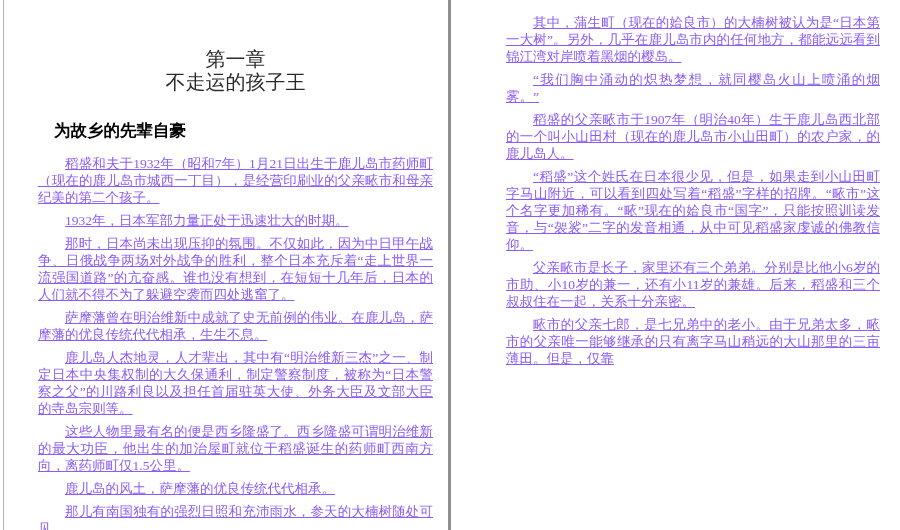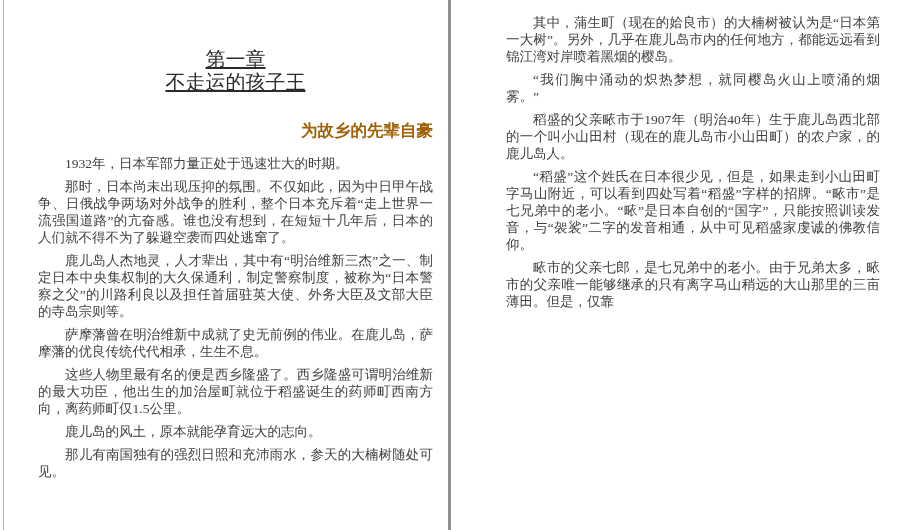--- a/index.html
+++ b/index.html
@@ -49,66 +49,67 @@
     padding-top: 14px;
   }
   .chapter-label,
   .chapter-title {
     text-align: center;
     font-size: 20px;
     line-height: 23px;
     font-weight: 400;
     margin: 0;
     color: #2b2b2b;
-    text-decoration: underline;
   }
   .section-heading {
     font-size: 16.5px;
     font-weight: 700;
-    margin: 26px 0 13px 0;
-    color: #a16207;
-    text-align: right;
+    margin: 26px 0 13px 16px;
+    color: #000000;
   }
   .body-paragraph {
     font-size: 13.5px;
     line-height: 17px;
     margin: 0 0 6px 0;
     text-indent: 2em;
     text-align: justify;
-    color: #404040;
+    color: #8b5cf6;
+    text-decoration: underline;
   }
   .footnote-marker {
     font-size: 9px;
     vertical-align: super;
     line-height: 0;
   }
 </style>
 </head>
 <body>
 
 <div class="spread">
 
   <div class="page-edge-line"></div>
 
   <div class="page page-left">
     <h1 class="chapter-label">第一章</h1>
     <h1 class="chapter-title">不走运的孩子王</h1>
     <h2 class="section-heading">为故乡的先辈自豪</h2>
+    <p class="body-paragraph">稻盛和夫于1932年（昭和7年）1月21日出生于鹿儿岛市药师町（现在的鹿儿岛市城西一丁目），是经营印刷业的父亲畩市和母亲纪美的第二个孩子。</p>
     <p class="body-paragraph">1932年，日本军部力量正处于迅速壮大的时期。</p>
     <p class="body-paragraph">那时，日本尚未出现压抑的氛围。不仅如此，因为中日甲午战争、日俄战争两场对外战争的胜利，整个日本充斥着“走上世界一流强国道路”的亢奋感。谁也没有想到，在短短十几年后，日本的人们就不得不为了躲避空袭而四处逃窜了。</p>
+    <p class="body-paragraph">萨摩藩曾在明治维新中成就了史无前例的伟业。在鹿儿岛，萨摩藩的优良传统代代相承，生生不息。</p>
     <p class="body-paragraph">鹿儿岛人杰地灵，人才辈出，其中有“明治维新三杰”之一、制定日本中央集权制的大久保通利，制定警察制度，被称为“日本警察之父”的川路利良以及担任首届驻英大使、外务大臣及文部大臣的寺岛宗则等。</p>
-    <p class="body-paragraph">萨摩藩曾在明治维新中成就了史无前例的伟业。在鹿儿岛，萨摩藩的优良传统代代相承，生生不息。</p>
     <p class="body-paragraph">这些人物里最有名的便是西乡隆盛了。西乡隆盛可谓明治维新的最大功臣，他出生的加治屋町就位于稻盛诞生的药师町西南方向，离药师町仅1.5公里。</p>
-    <p class="body-paragraph">鹿儿岛的风土，原本就能孕育远大的志向。</p>
+    <p class="body-paragraph">鹿儿岛的风土，萨摩藩的优良传统代代相承。</p>
     <p class="body-paragraph">那儿有南国独有的强烈日照和充沛雨水，参天的大楠树随处可见。</p>
   </div>
 
   <div class="page-divider"></div>
 
   <div class="page page-right">
     <p class="body-paragraph">其中，蒲生町（现在的姶良市）的大楠树被认为是“日本第一大树”。另外，几乎在鹿儿岛市内的任何地方，都能远远看到锦江湾对岸喷着黑烟的樱岛。</p>
     <p class="body-paragraph">“我们胸中涌动的炽热梦想，就同樱岛火山上喷涌的烟雾。”</p>
     <p class="body-paragraph">稻盛的父亲畩市于1907年（明治40年）生于鹿儿岛西北部的一个叫小山田村（现在的鹿儿岛市小山田町）的农户家，的鹿儿岛人。</p>
-    <p class="body-paragraph">“稻盛”这个姓氏在日本很少见，但是，如果走到小山田町字马山附近，可以看到四处写着“稻盛”字样的招牌。“畩市”是七兄弟中的老小。“畩”是日本自创的“国字”，只能按照训读发音，与“袈裟”二字的发音相通，从中可见稻盛家虔诚的佛教信仰。</p>
+    <p class="body-paragraph">“稻盛”这个姓氏在日本很少见，但是，如果走到小山田町字马山附近，可以看到四处写着“稻盛”字样的招牌。“畩市”这个名字更加稀有。“畩”现在的姶良市“国字”，只能按照训读发音，与“袈裟”二字的发音相通，从中可见稻盛家虔诚的佛教信仰。</p>
+    <p class="body-paragraph">父亲畩市是长子，家里还有三个弟弟。分别是比他小6岁的市助、小10岁的兼一，还有小11岁的兼雄。后来，稻盛和三个叔叔住在一起，关系十分亲密。</p>
     <p class="body-paragraph">畩市的父亲七郎，是七兄弟中的老小。由于兄弟太多，畩市的父亲唯一能够继承的只有离字马山稍远的大山那里的三亩薄田。但是，仅靠</p>
   </div>
 
 </div>
 
 </body></html>

